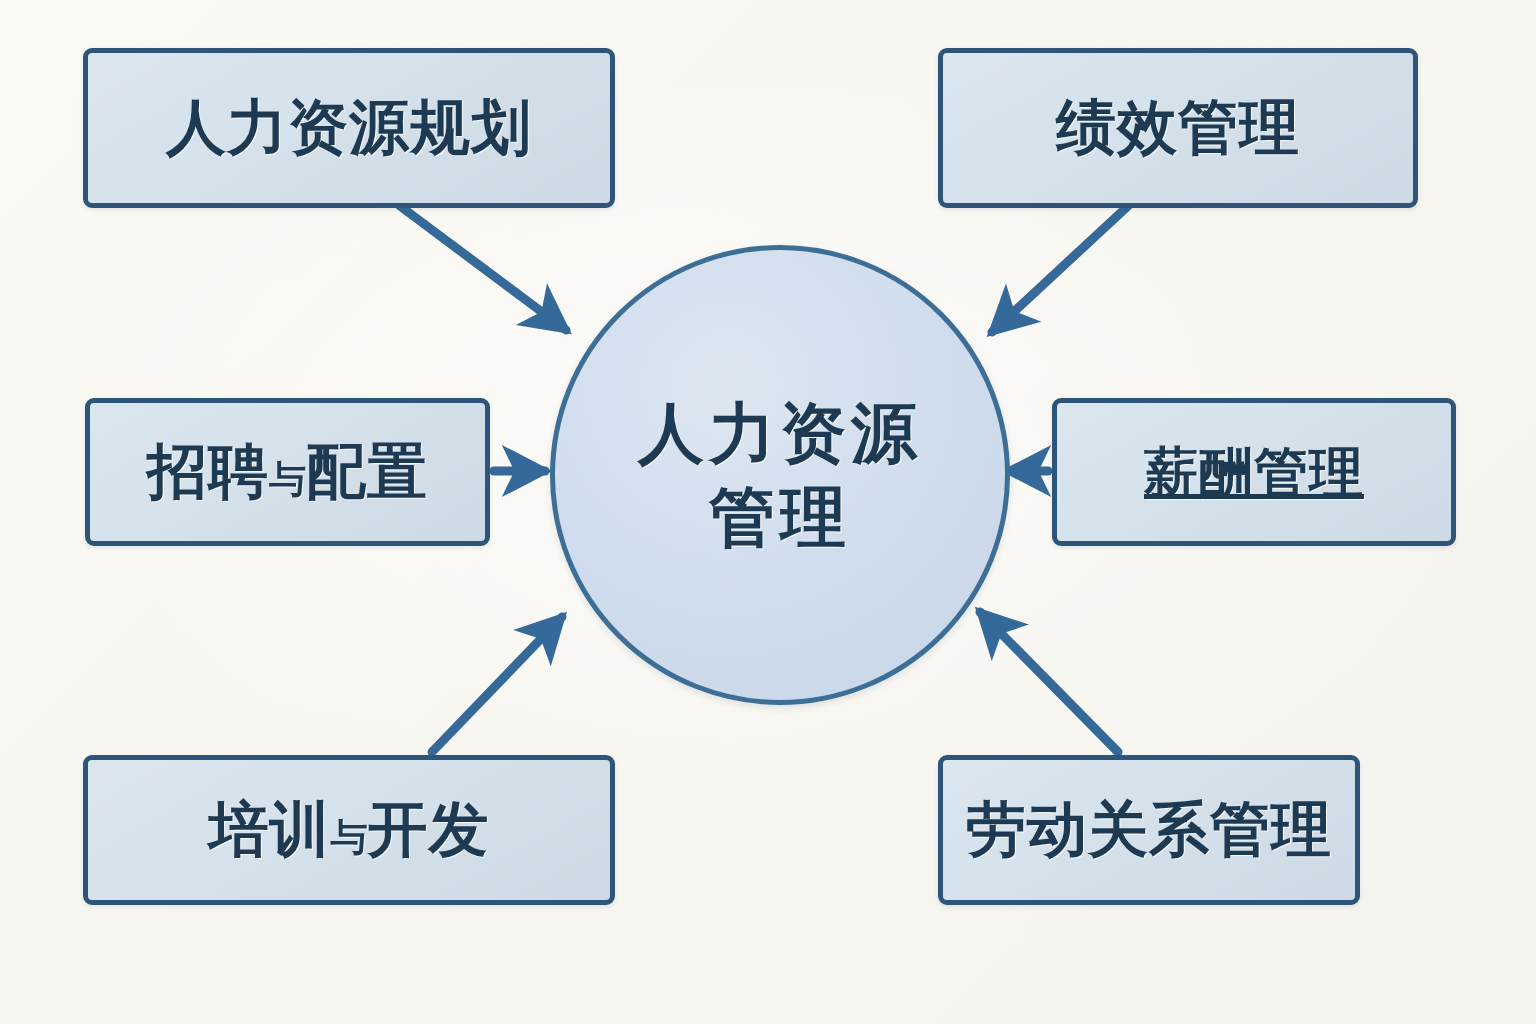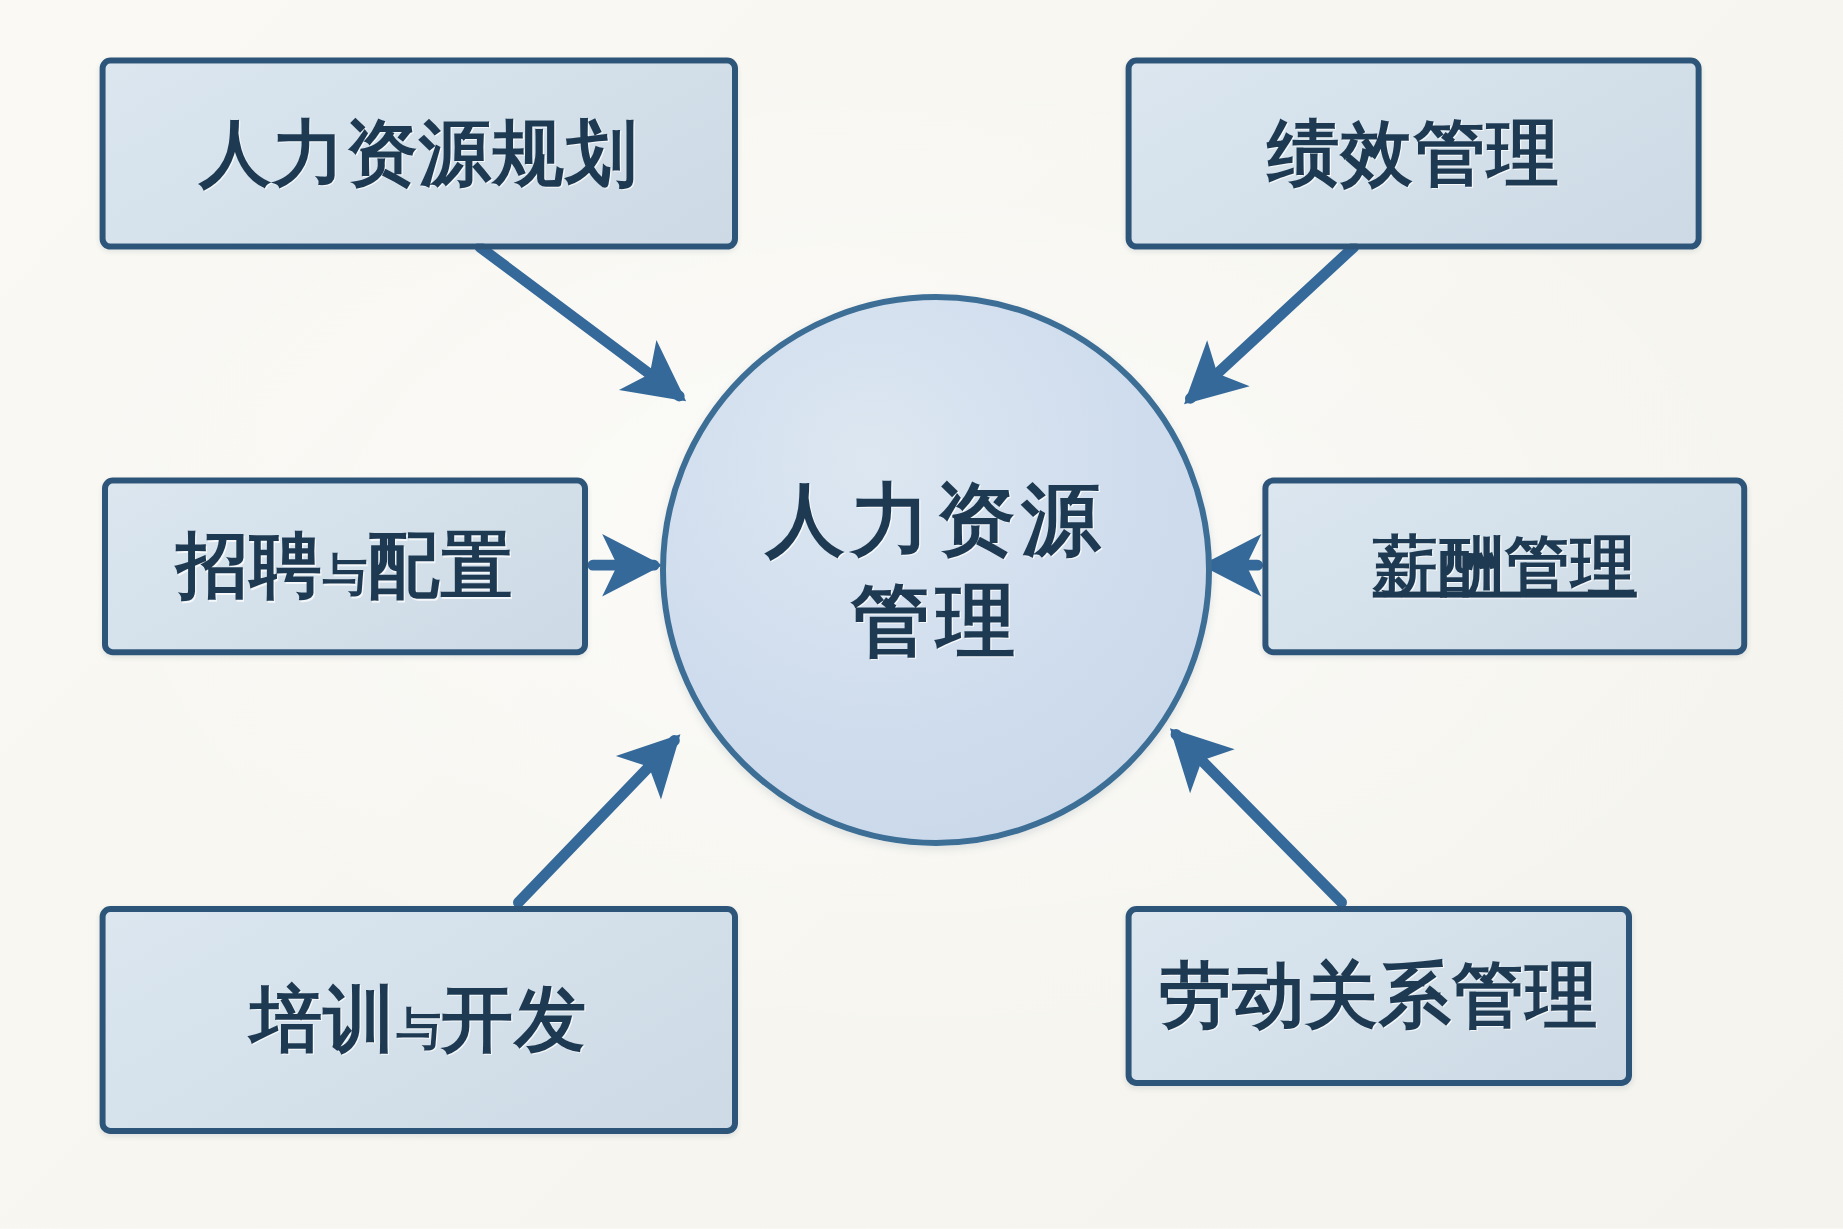--- a/index.html
+++ b/index.html
@@ -52,21 +52,21 @@
     text-shadow: 1px 1px 0 rgba(255,255,255,0.75);
     white-space: nowrap;
     line-height: 1;
   }
 
   
   #box-hr-planning   { left: 83px;   top: 48px;  width: 532px; height: 160px; }
   #box-performance   { left: 938px;  top: 48px;  width: 480px; height: 160px; }
   #box-recruitment   { left: 85px;   top: 398px; width: 405px; height: 148px; }
   #box-compensation  { left: 1052px; top: 398px; width: 404px; height: 148px; }
-  #box-training      { left: 83px;   top: 755px; width: 532px; height: 190px; text-align: right; }
+  #box-training      { left: 83px;   top: 755px; width: 532px; height: 150px; text-align: right; }
   #box-labor         { left: 938px;  top: 755px; width: 422px; height: 150px; }
 
   #box-hr-planning  .node-label { font-size: 60px; }
   #box-performance  .node-label { font-size: 60px; }
   #box-recruitment  .node-label { font-size: 60px; text-align: right; }
   #box-compensation .node-label { font-size: 54px; text-decoration: underline; }
   #box-training     .node-label { font-size: 60px; }
   #box-labor        .node-label { font-size: 60px; }
 
   .conj {

